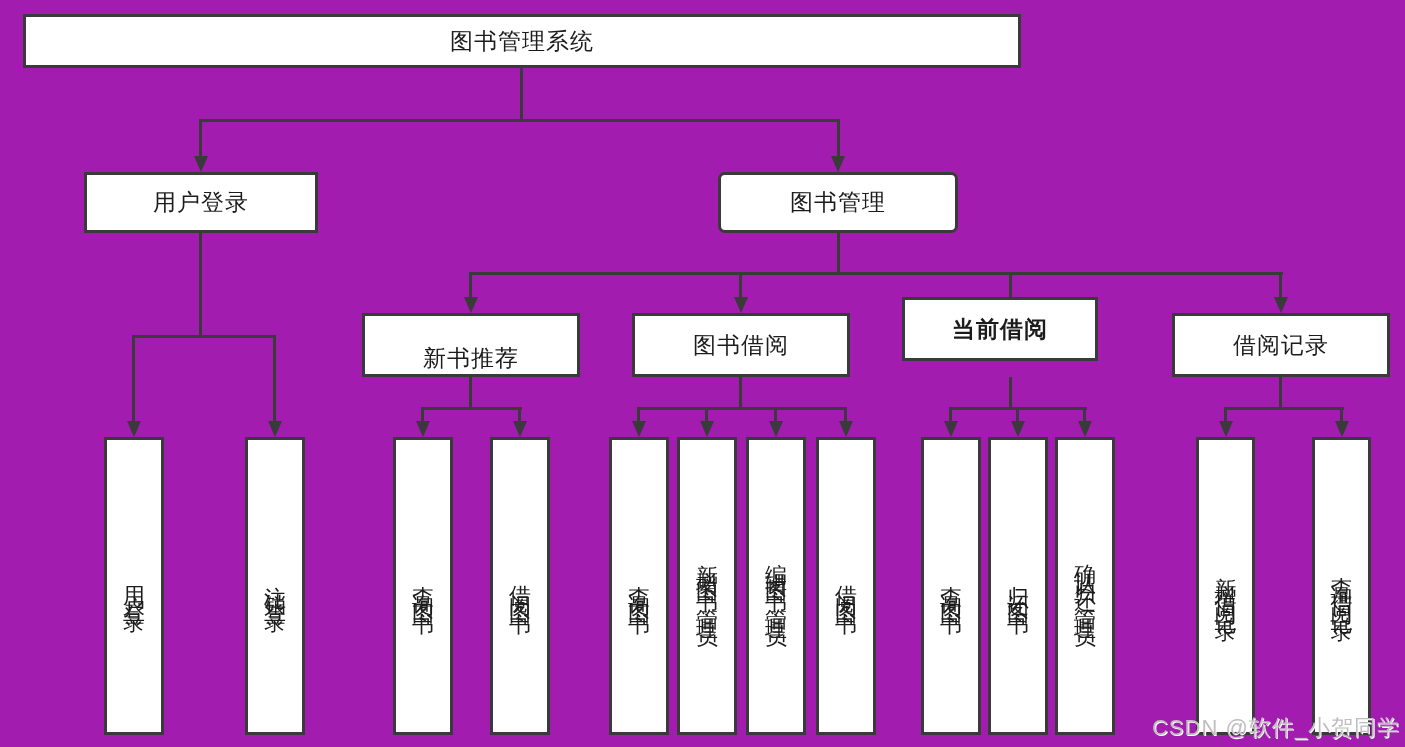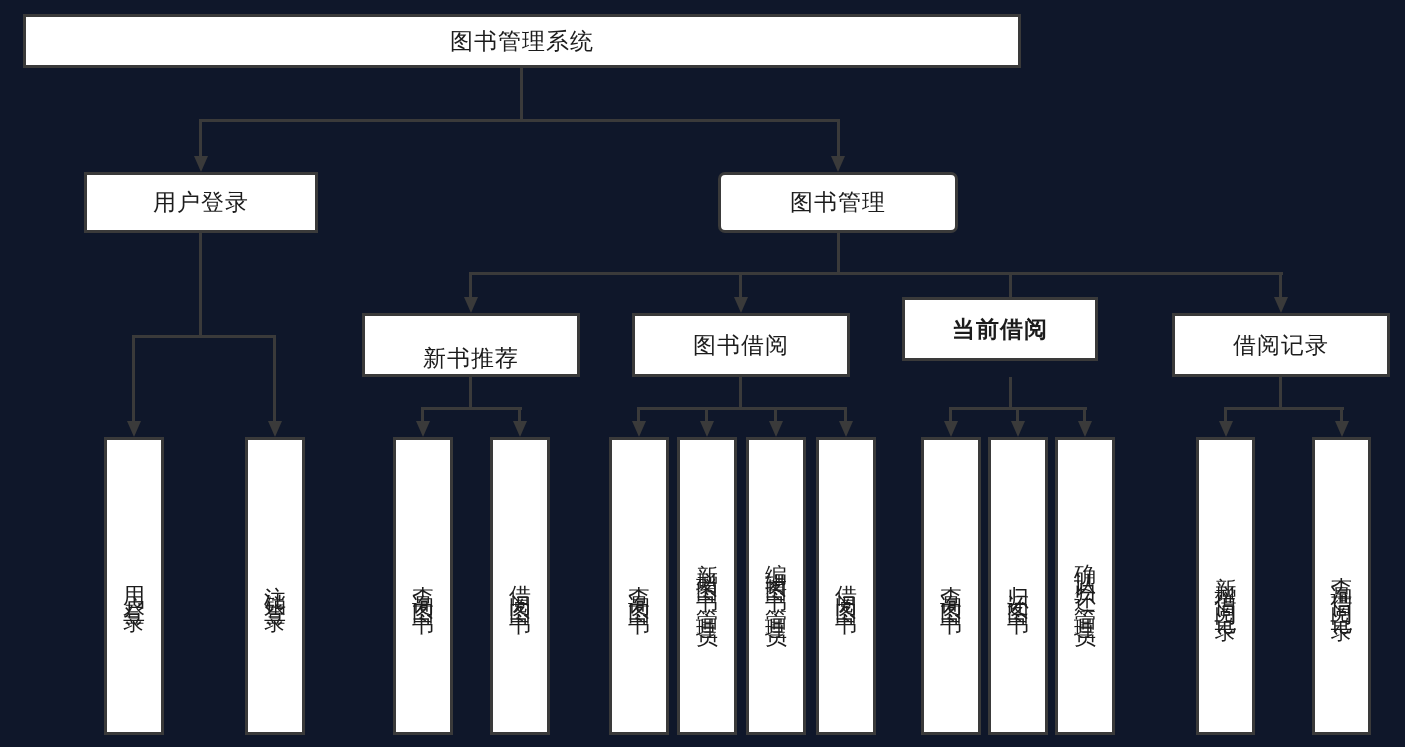--- a/index.html
+++ b/index.html
@@ -1,21 +1,21 @@
 <!DOCTYPE html>
 <html><head>
 <meta charset="utf-8">
 <style>
   * { margin: 0; padding: 0; box-sizing: border-box; }
   html, body { background: #ffffff; }
   .canvas {
     position: relative;
     width: 1405px;
     height: 747px;
-    background: #0f172a;
+    background: #a21caf;
     font-family: "Liberation Sans", "DejaVu Sans", sans-serif;
     overflow: hidden;
   }
   
   .hbox {
     position: absolute;
     display: flex;
     align-items: center;
     justify-content: center;
     background: #ffffff;
@@ -197,14 +197,15 @@
   <div class="vline" style="left:1083px; top:407px; height:16px;"></div>
   <div class="arrow" style="left:1078px; top:421px;"></div>
 
   <div class="vline" style="left:1279px; top:377px; height:33px;"></div>
   <div class="hline" style="left:1224px; top:407px; width:120px;"></div>
   <div class="vline" style="left:1224px; top:407px; height:16px;"></div>
   <div class="arrow" style="left:1219px; top:421px;"></div>
   <div class="vline" style="left:1340px; top:407px; height:16px;"></div>
   <div class="arrow" style="left:1335px; top:421px;"></div>
 
+  <div class="watermark">CSDN @软件_小贺同学</div>
 
 </div>
 
 </body></html>

